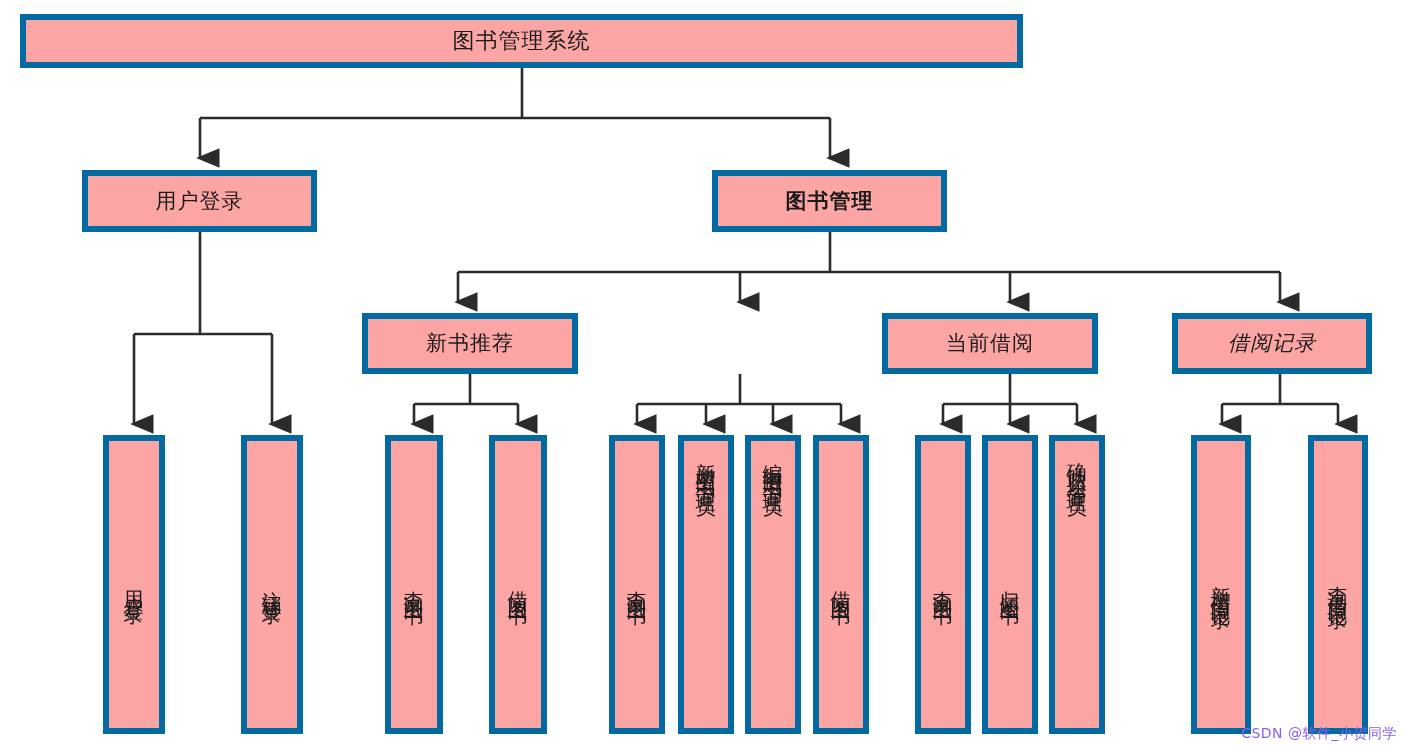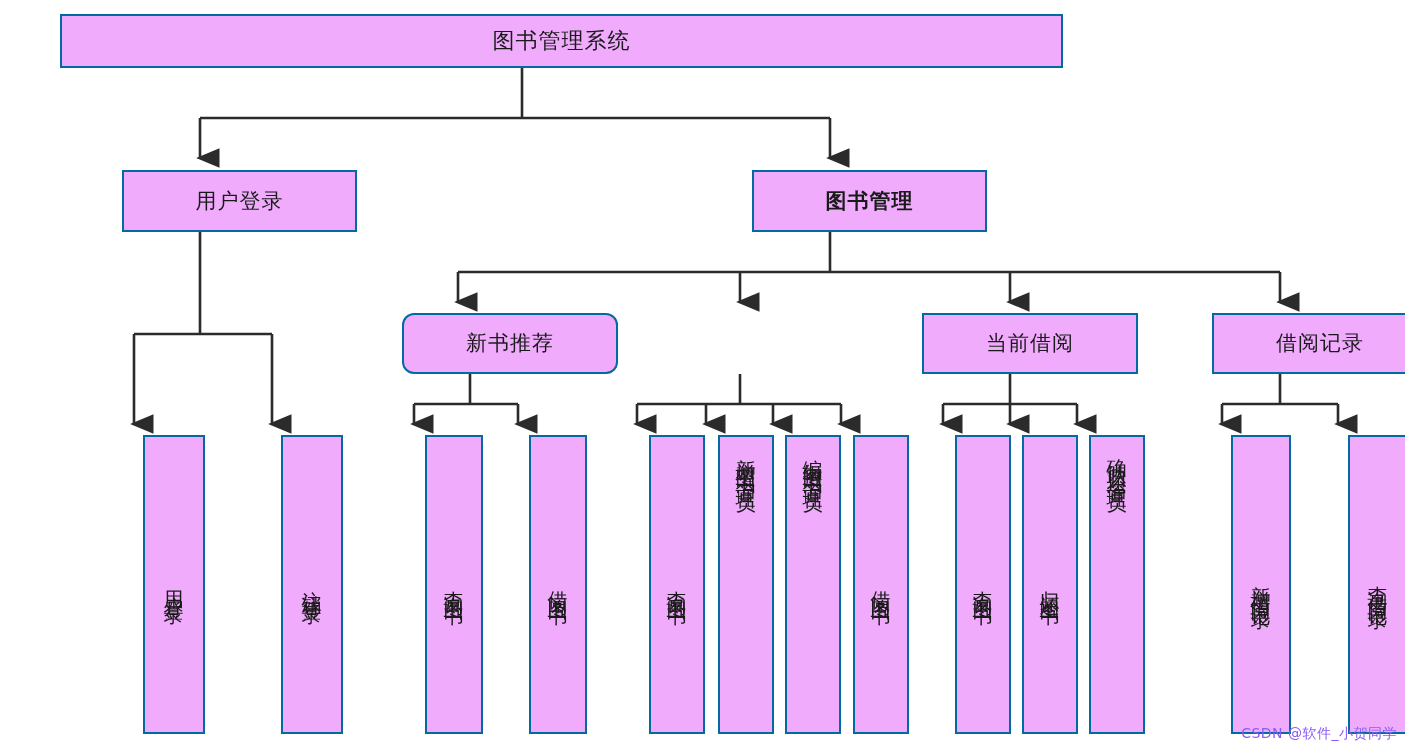--- a/index.html
+++ b/index.html
@@ -21,27 +21,26 @@
     position: absolute;
     left: 0;
     top: 0;
     width: 1405px;
     height: 747px;
     pointer-events: none;
   }
   .node {
     position: absolute;
     box-sizing: border-box;
-    border: 2px solid #0369a1;
-    background: #f0abfc;
+    border: 6px solid #0369a1;
+    background: #fca5a5;
     display: flex;
     align-items: center;
     justify-content: center;
     color: #1a1a1a;
-    margin-left: 40px;
   }
   .node .label {
     display: block;
     text-align: center;
     line-height: 1.18;
   }
   
   .node.horiz .label {
     font-size: 21px;
     letter-spacing: 1px;
@@ -137,30 +136,30 @@
   </div>
 
   <div class="node horiz" style="left:82px; top:170px; width:235px; height:62px;">
     <span class="label">用户登录</span>
   </div>
 
   <div class="node horiz" style="left:712px; top:170px; width:235px; height:62px;font-weight:bold;">
     <span class="label">图书管理</span>
   </div>
 
-  <div class="node horiz" style="left:362px; top:313px; width:216px; height:61px;border-radius:12px;">
+  <div class="node horiz" style="left:362px; top:313px; width:216px; height:61px;">
     <span class="label">新书推荐</span>
   </div>
 
 
   <div class="node horiz" style="left:882px; top:313px; width:216px; height:61px;">
     <span class="label">当前借阅</span>
   </div>
 
-  <div class="node horiz" style="left:1172px; top:313px; width:216px; height:61px;">
+  <div class="node horiz" style="left:1172px; top:313px; width:200px; height:61px;font-style:italic;">
     <span class="label">借阅记录</span>
   </div>
 
   <div class="node vert mid" style="left:103px; top:435px; width:62px; height:299px;">
     <span class="label">用户登录</span>
   </div>
 
   <div class="node vert mid" style="left:241px; top:435px; width:62px; height:299px;">
     <span class="label">注销登录</span>
   </div>

